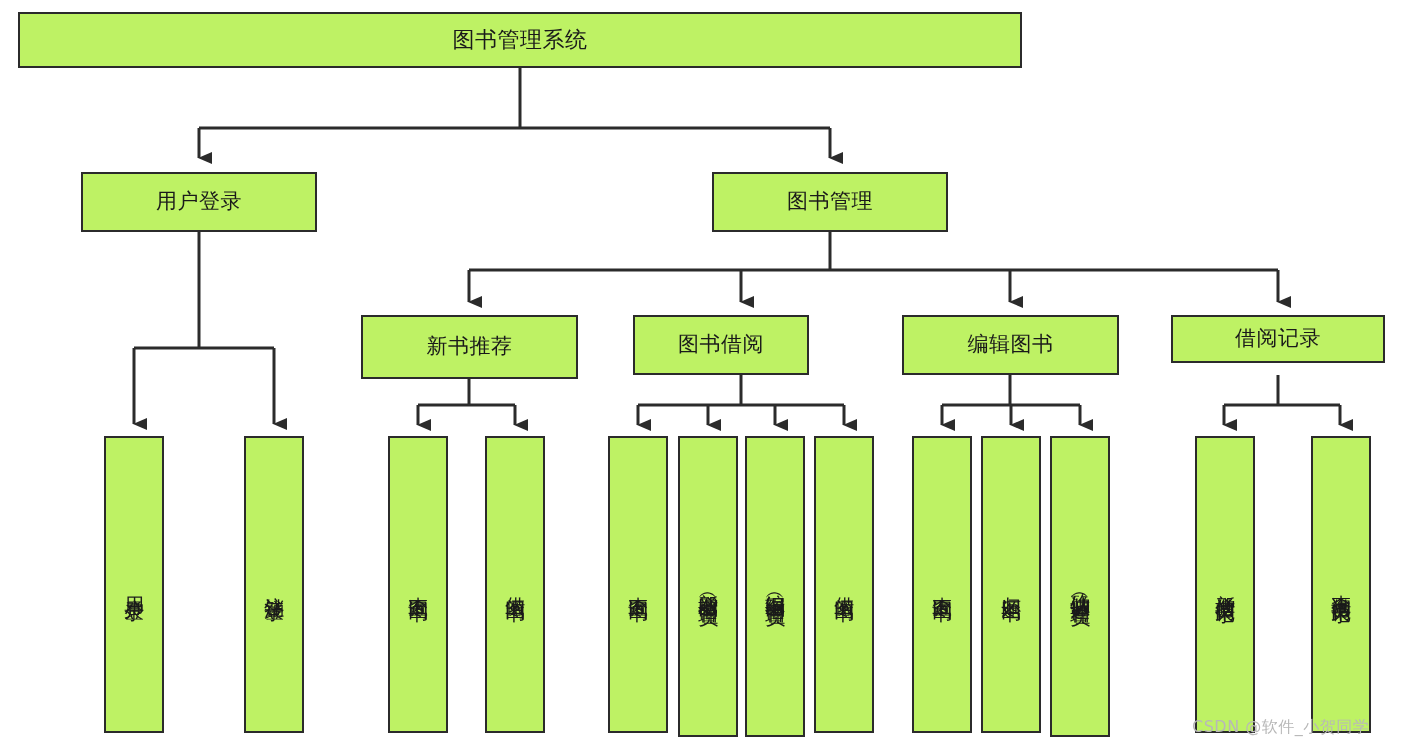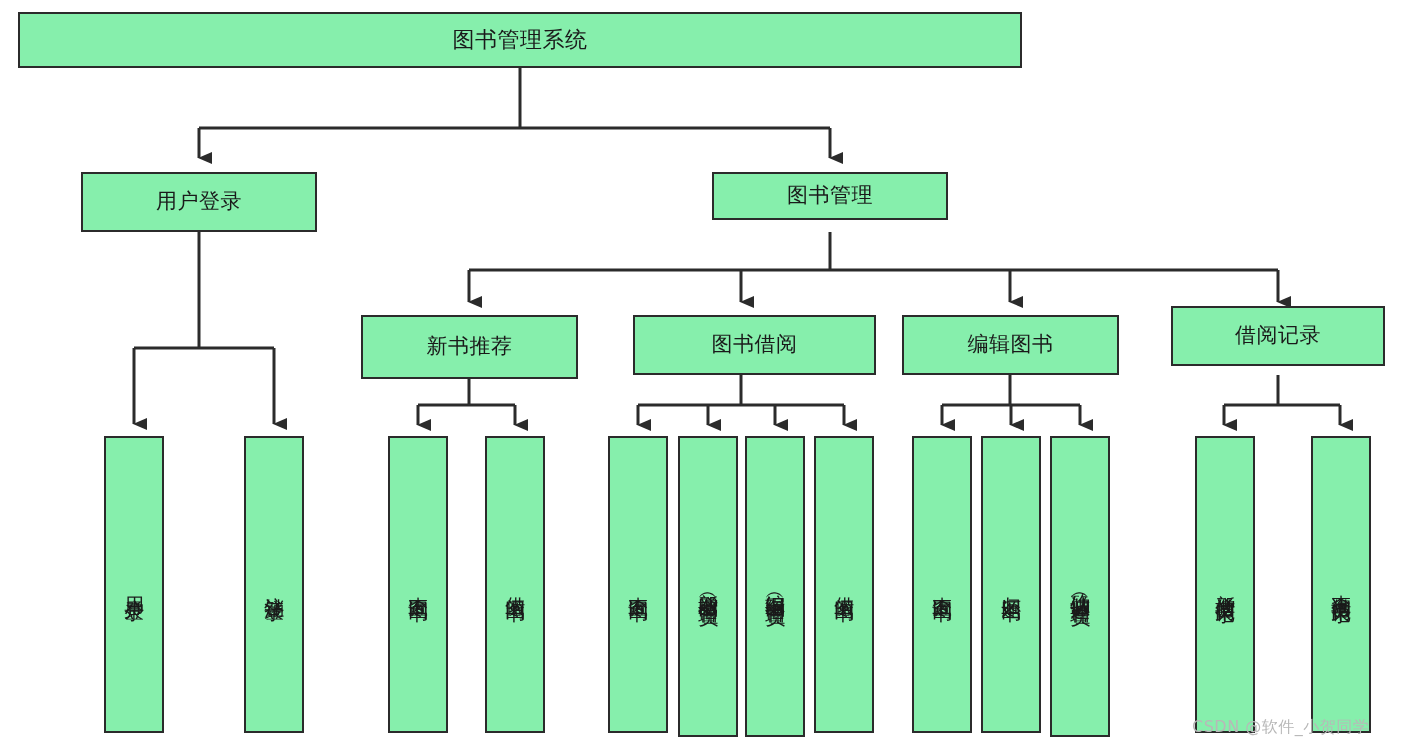--- a/index.html
+++ b/index.html
@@ -22,21 +22,21 @@
     position: absolute;
     left: 0;
     top: 0;
     width: 1405px;
     height: 747px;
   }
   .node {
     position: absolute;
     box-sizing: border-box;
     border: 2.5px solid #2b2b2b;
-    background: #86efac;
+    background: #bef264;
     display: flex;
     align-items: center;
     justify-content: center;
     color: #1a1a1a;
     letter-spacing: 0.5px;
   }
   .node.horiz {
     font-size: 21px;
     line-height: 1.1;
     text-align: center;
@@ -126,37 +126,37 @@
   </svg>
 
   <div class="node horiz root" style="left:18px; top:12px; width:1004px; height:56px;">
     <span>图书管理系统</span>
   </div>
 
   <div class="node horiz" style="left:81px; top:172px; width:236px; height:60px;">
     <span>用户登录</span>
   </div>
 
-  <div class="node horiz" style="left:712px; top:172px; width:236px; height:48px;">
+  <div class="node horiz" style="left:712px; top:172px; width:236px; height:60px;">
     <span>图书管理</span>
   </div>
 
   <div class="node horiz" style="left:361px; top:315px; width:217px; height:64px;">
     <span>新书推荐</span>
   </div>
 
-  <div class="node horiz" style="left:633px; top:315px; width:243px; height:60px;">
+  <div class="node horiz" style="left:633px; top:315px; width:176px; height:60px;">
     <span>图书借阅</span>
   </div>
 
   <div class="node horiz" style="left:902px; top:315px; width:217px; height:60px;">
     <span>编辑图书</span>
   </div>
 
-  <div class="node horiz" style="left:1171px; top:306px; width:214px; height:60px;">
+  <div class="node horiz" style="left:1171px; top:315px; width:214px; height:48px;">
     <span>借阅记录</span>
   </div>
 
   <div class="node vert" style="left:104px; top:436px; width:60px; height:297px;">
     <span class="vtext">用户登录</span>
   </div>
 
   <div class="node vert" style="left:244px; top:436px; width:60px; height:297px;">
     <span class="vtext">注销登录</span>
   </div>

